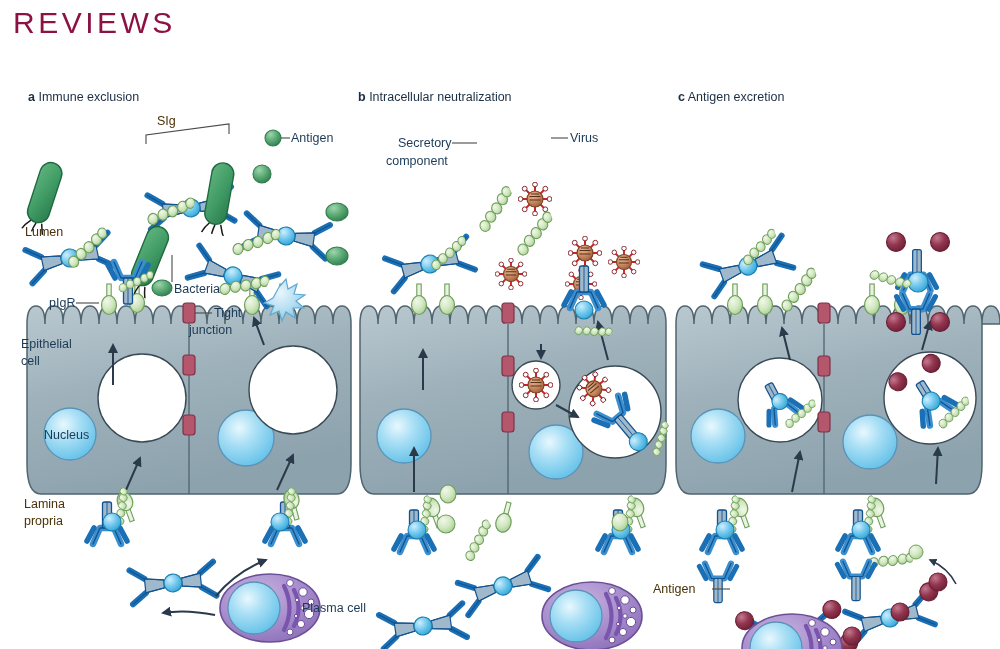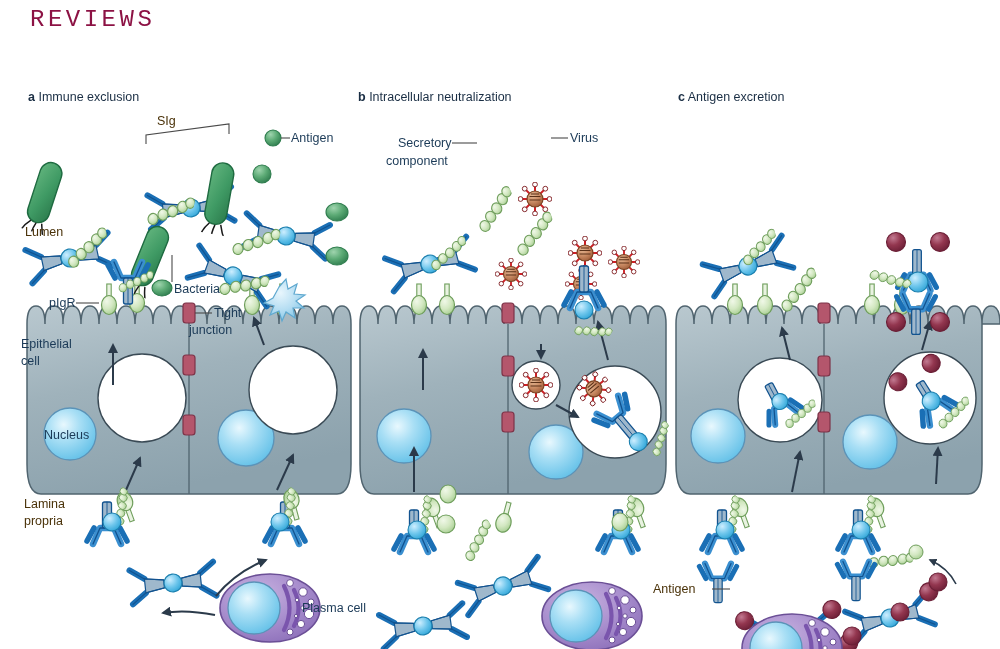--- a/index.html
+++ b/index.html
@@ -1,19 +1,19 @@
 <!DOCTYPE html>
 <html><head>
 <meta charset="utf-8">
 <style>
   html,body{margin:0;padding:0;background:#ffffff;}
   body{width:1000px;height:649px;position:relative;overflow:hidden;
        font-family:"Liberation Sans",sans-serif;}
-  #journal-header{position:absolute;left:30px;top:6px;
-       font-family:Liberation Mono, monospace;font-size:24px;letter-spacing:3.5px;
+  #journal-header{position:absolute;left:13px;top:6px;
+       font-family:Liberation Sans, sans-serif;font-size:30px;letter-spacing:3.5px;
        color:#8c1244;font-weight:400;}
   #figure{position:absolute;left:0;top:60px;width:902px;height:589px;}
   svg{display:block;}
   .plabel{font-family:"Liberation Sans",sans-serif;font-size:12.5px;fill:#1a2e44;}
   .plabel .pl-letter{font-weight:bold;}
   .anno{font-family:"Liberation Sans",sans-serif;font-size:12.5px;fill:#1b3a57;}
   .anno-brown{font-family:"Liberation Sans",sans-serif;font-size:12.5px;fill:#4a3209;}
   .leader{stroke:#4a4a4a;stroke-width:1.1;fill:none;}
 </style>
 </head>

